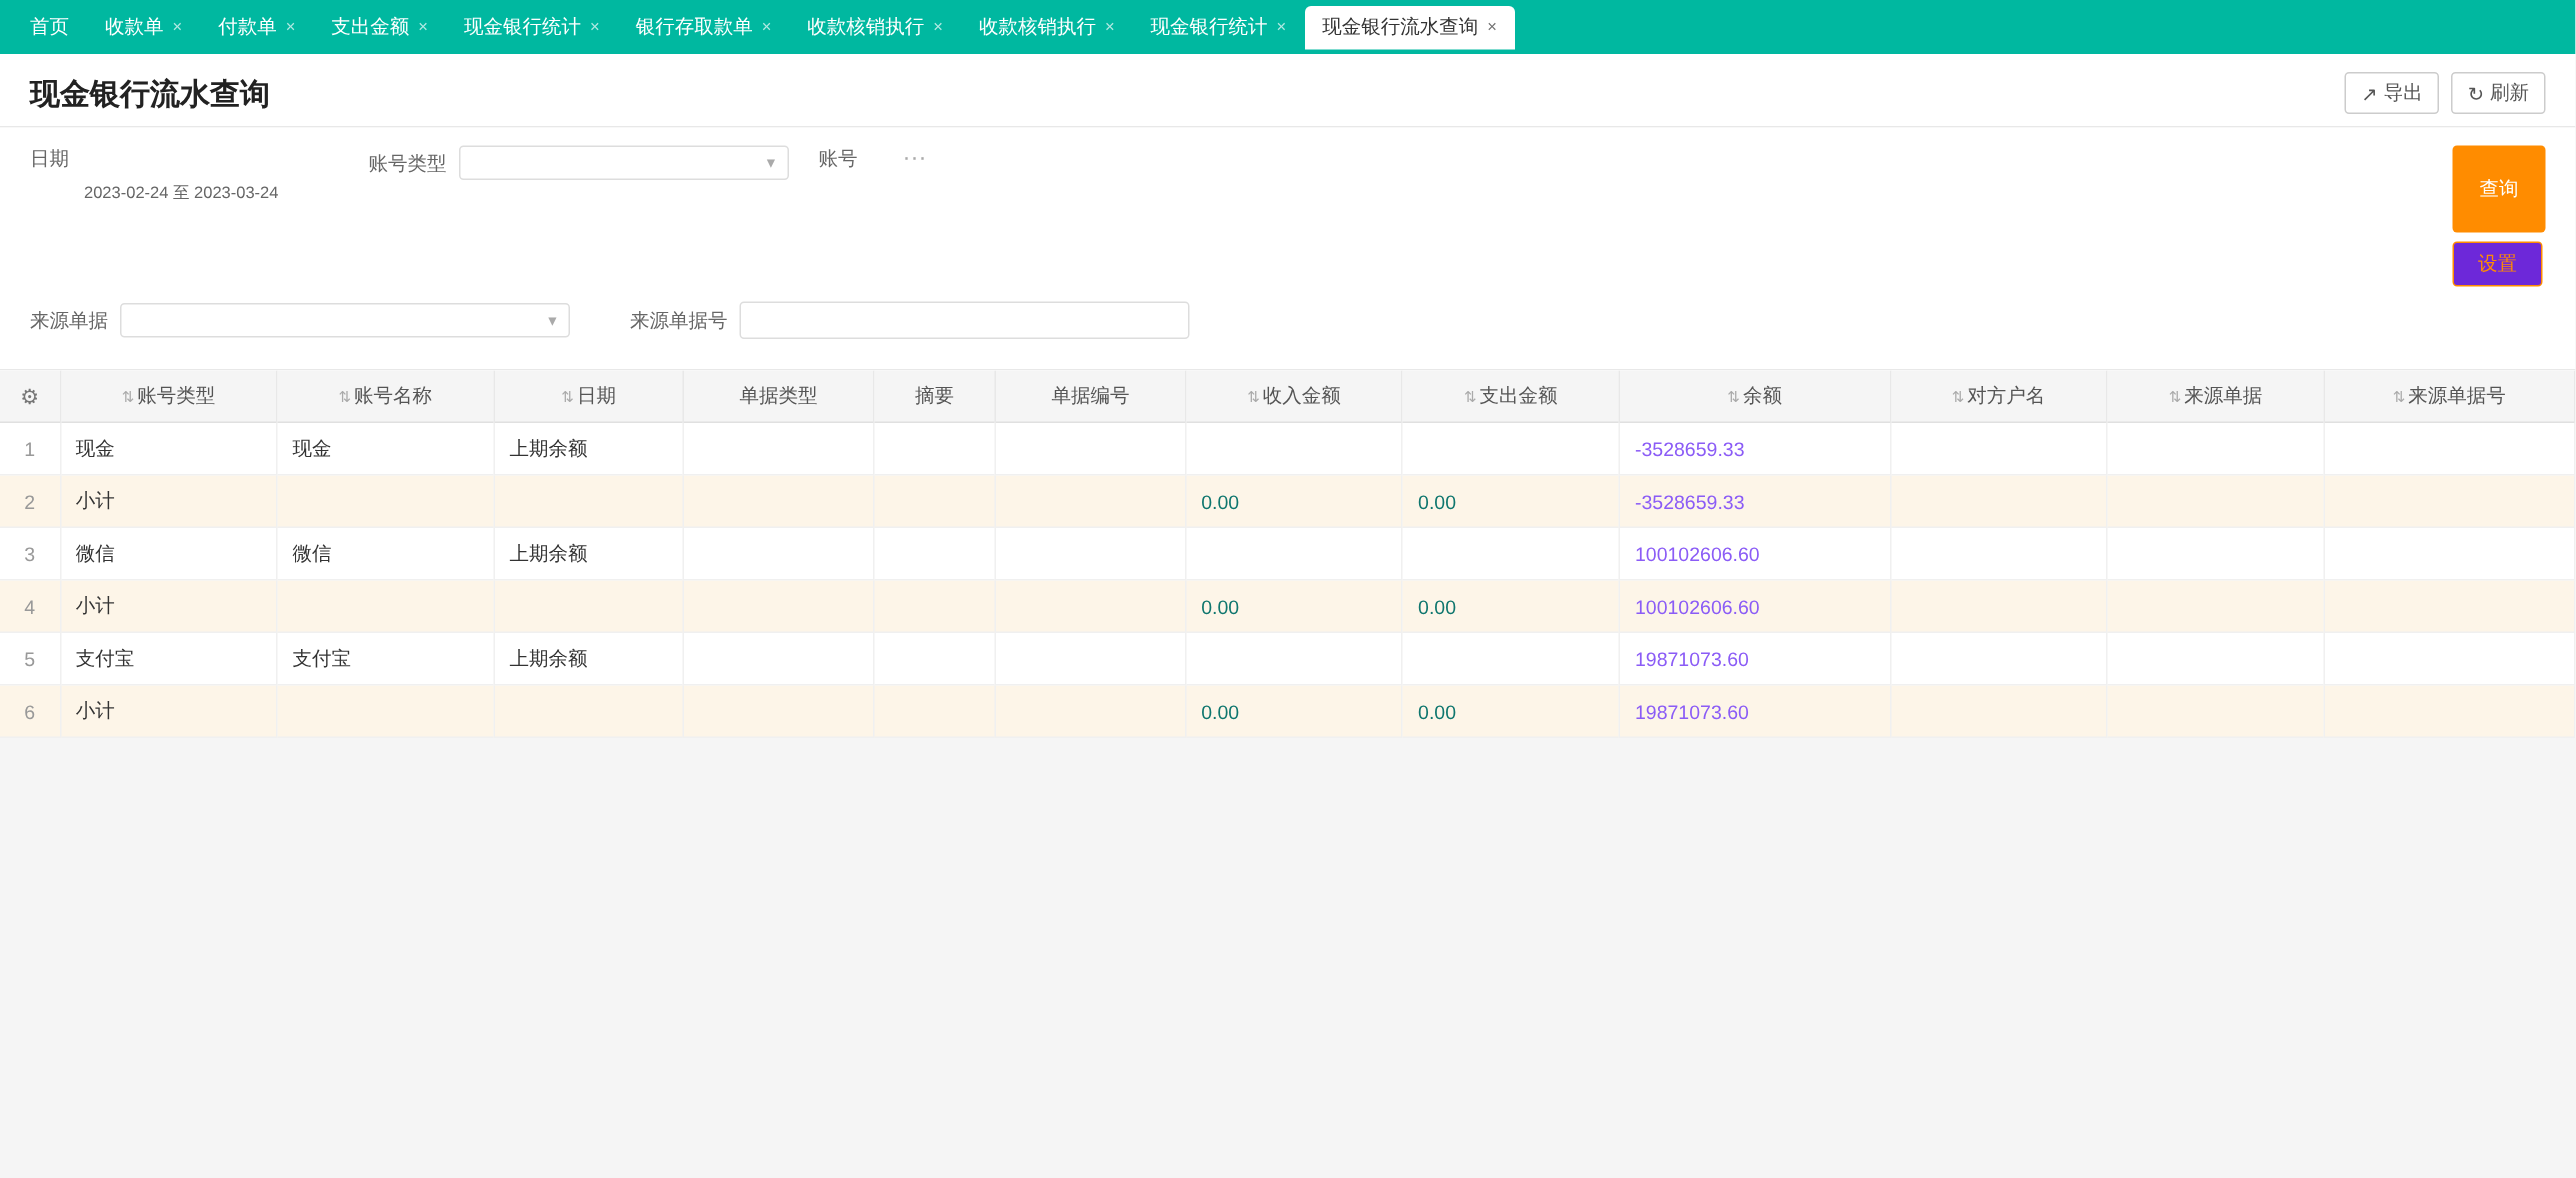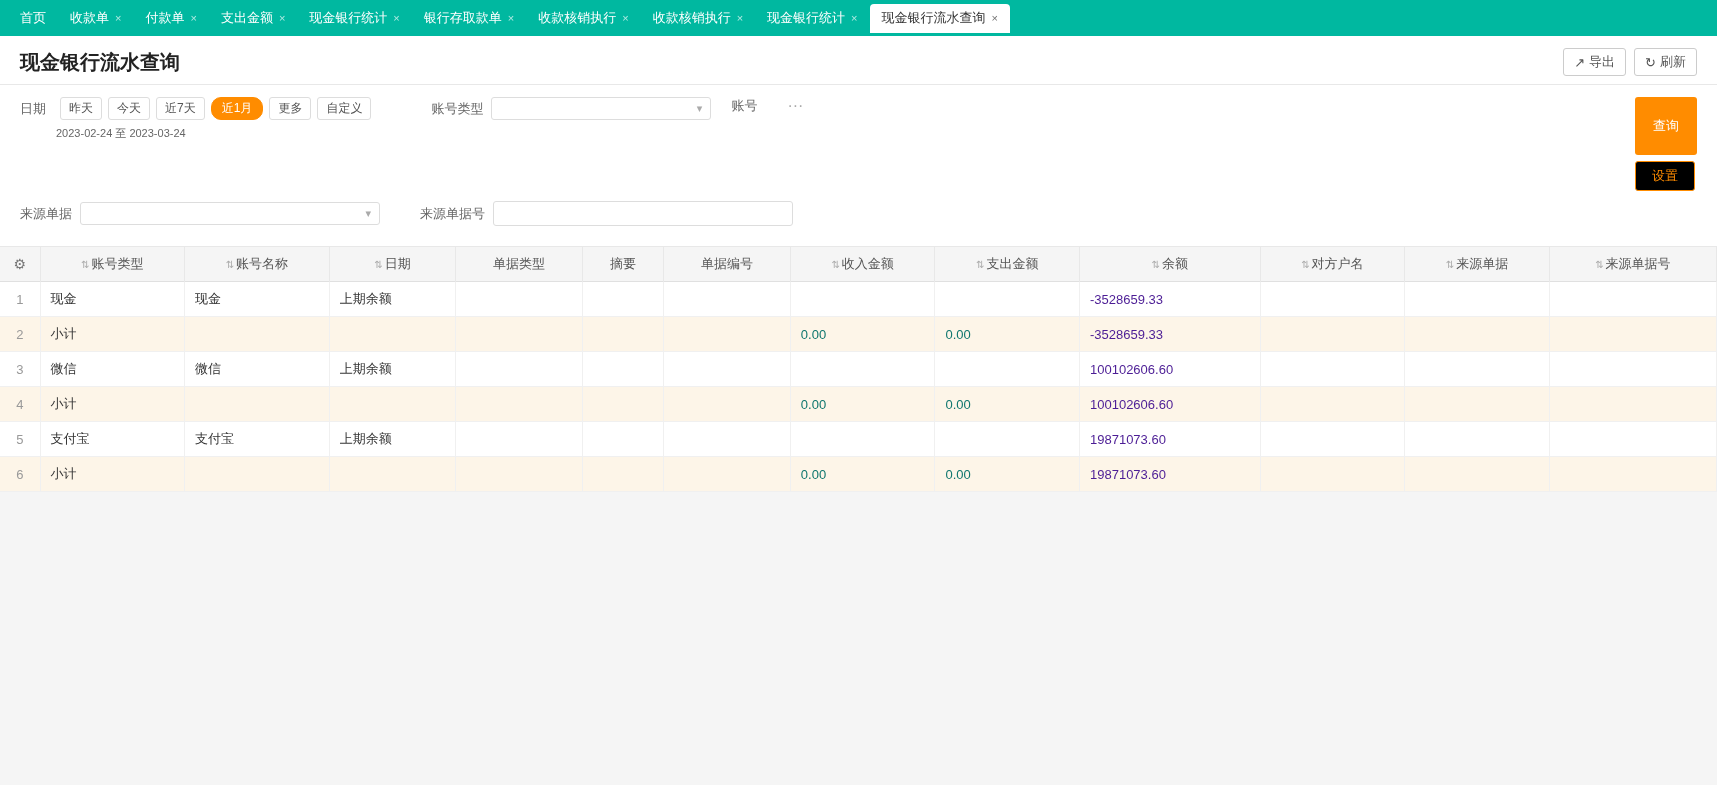--- a/index.html
+++ b/index.html
@@ -134,21 +134,21 @@
       background: #ff8c00;
       color: #fff;
       border: none;
       padding: 20px 18px;
       border-radius: 3px;
       cursor: pointer;
       font-size: 13px;
       align-self: flex-start;
     }
     .btn-settings {
-      background: #000000;
+      background: #6d28d9;
       color: #ff8c00;
       border: 1px solid #ff8c00;
       padding: 5px 16px;
       border-radius: 3px;
       cursor: pointer;
       font-size: 13px;
       align-self: flex-start;
     }
     .collapse-bar {
       text-align: center;
@@ -200,21 +200,21 @@
     tbody tr.subtotal-row {
       background: #fdf5e8;
     }
     tbody td {
       padding: 8px 10px;
       color: #333;
       border-right: 1px solid #f0f0f0;
       white-space: nowrap;
     }
     .num-col { width: 40px; text-align: center; color: #999; }
-    .balance-col { color: #4c1d95; }
+    .balance-col { color: #8b5cf6; }
     .zero-val { color: #0f766e; }
     .filter-pair {
       display: flex;
       align-items: center;
       gap: 8px;
     }
   </style>
 </head>
 <body>
 
@@ -274,28 +274,20 @@
   </div>
 </div>
 
 <div class="filter-area">
 
   <div style="display:flex; align-items:flex-start; gap:20px; margin-bottom:10px;">
 
     <div style="display:flex; flex-direction:column; gap:4px;">
       <div style="display:flex; align-items:center; gap:8px;">
         <span class="filter-label">日期</span>
-        <div class="date-shortcuts">
-          <button class="date-btn">昨天</button>
-          <button class="date-btn">今天</button>
-          <button class="date-btn">近7天</button>
-          <button class="date-btn active-orange">近1月</button>
-          <button class="date-btn">更多</button>
-          <button class="date-btn">自定义</button>
-        </div>
       </div>
       <div class="date-range" style="margin-left:36px;">2023-02-24 至 2023-03-24</div>
     </div>
 
     <div style="display:flex; align-items:center; gap:8px; margin-left:40px;">
       <span class="filter-label">账号类型</span>
       <div class="filter-select" style="min-width:220px;">
         <span></span>
         <span class="arrow">▾</span>
       </div>

